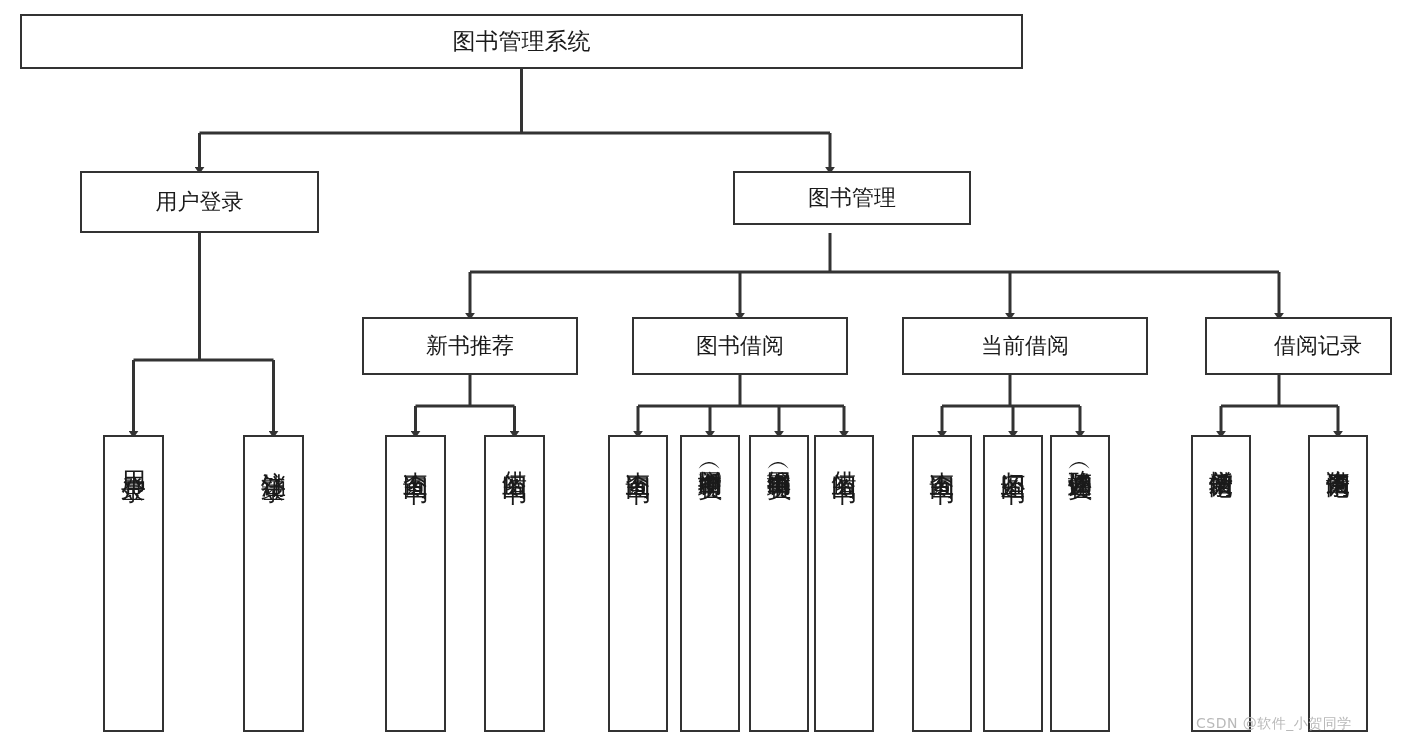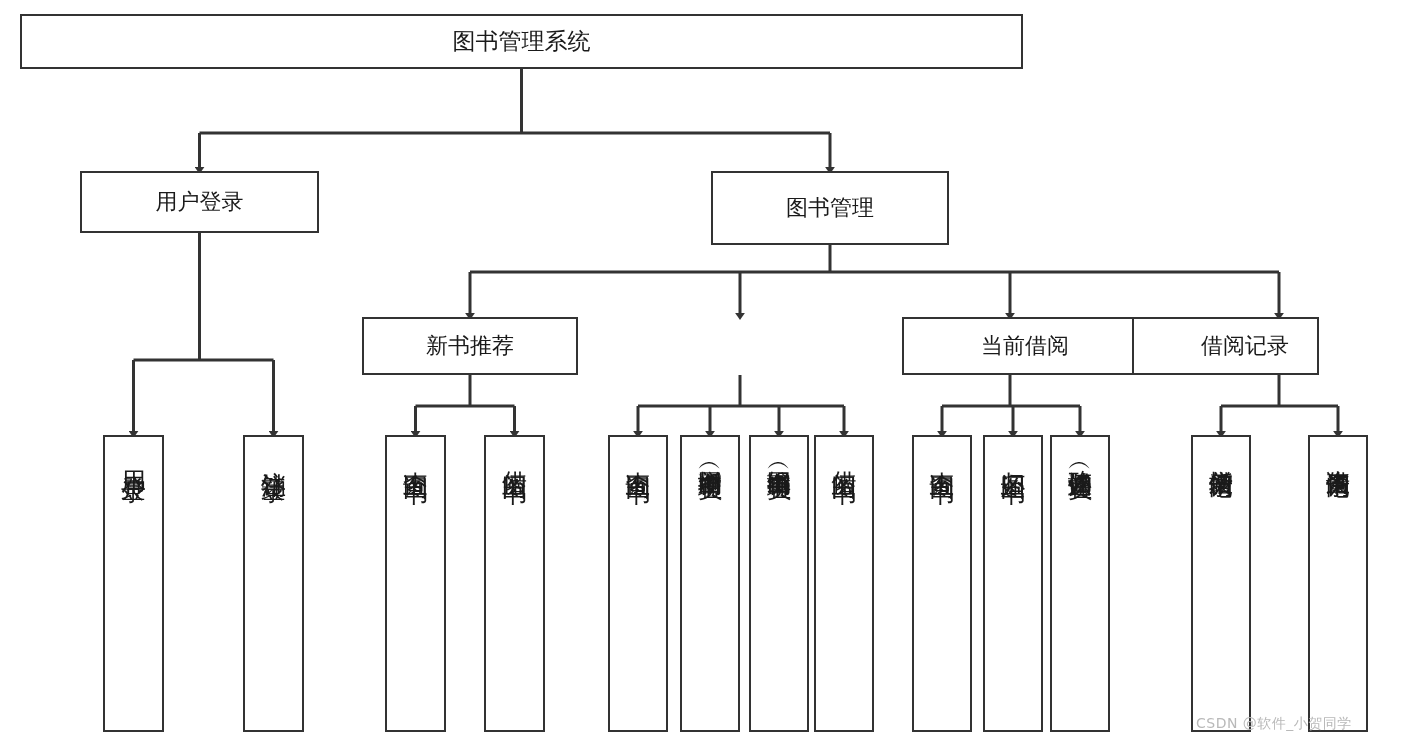--- a/index.html
+++ b/index.html
@@ -123,31 +123,34 @@
       </g>
   </svg>
 
   <div class="node horiz root" style="left: 20px; top: 14px; width: 1003px; height: 55px;">
     <span class="node-label">图书管理系统</span>
   </div>
 
   <div class="node horiz" style="left: 80px; top: 171px; width: 239px; height: 62px;">
     <span class="node-label">用户登录</span>
   </div>
-  <div class="node horiz" style="left: 711px; top: 171px; width: 238px; height: 74px;">
+  <div class="node horiz" style="left: 733px; top: 171px; width: 238px; height: 54px;">
     <span class="node-label">图书管理</span>
   </div>
 
   <div class="node horiz" style="left: 362px; top: 317px; width: 216px; height: 58px;">
     <span class="node-label">新书推荐</span>
   </div>
+  <div class="node horiz" style="left: 632px; top: 317px; width: 216px; height: 58px;">
+    <span class="node-label">图书借阅</span>
+  </div>
   <div class="node horiz" style="left: 902px; top: 317px; width: 246px; height: 58px;">
     <span class="node-label">当前借阅</span>
   </div>
-  <div class="node horiz" style="left: 1132px; top: 317px; width: 187px; height: 58px; padding-left: 39px;">
+  <div class="node horiz" style="left: 1205px; top: 317px; width: 187px; height: 58px; padding-left: 39px;">
     <span class="node-label">借阅记录</span>
   </div>
 
   <div class="node vert" style="left: 103px; top: 435px; width: 61px; height: 297px;">
     <span class="node-label">用户登录</span>
   </div>
   <div class="node vert" style="left: 243px; top: 435px; width: 61px; height: 297px;">
     <span class="node-label">注销登录</span>
   </div>
 

